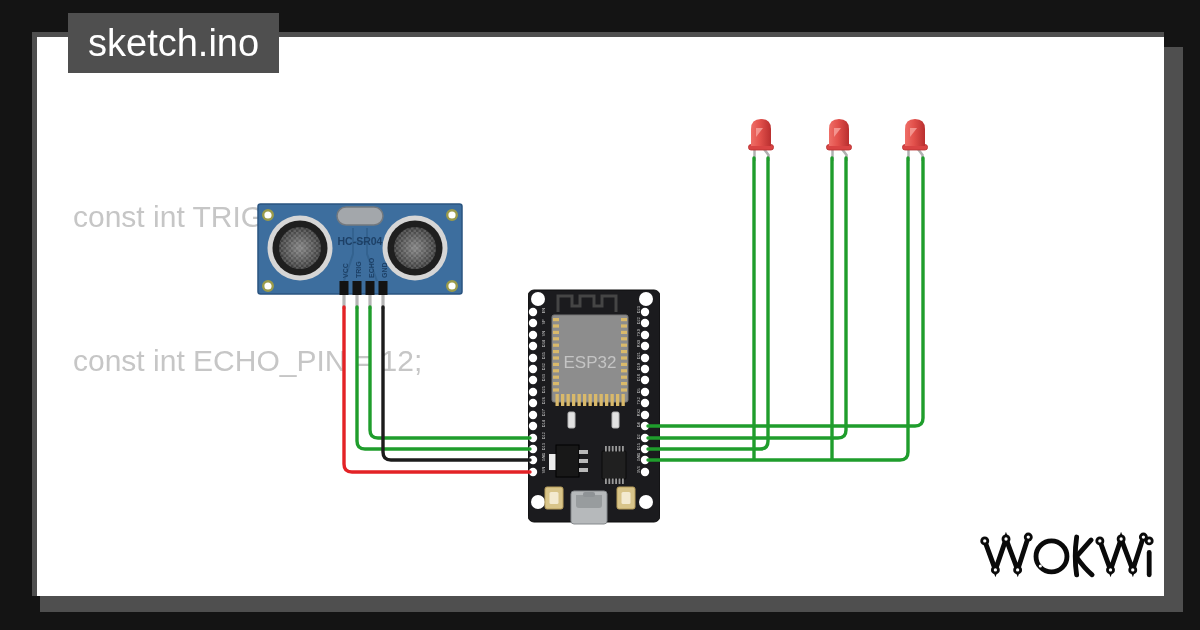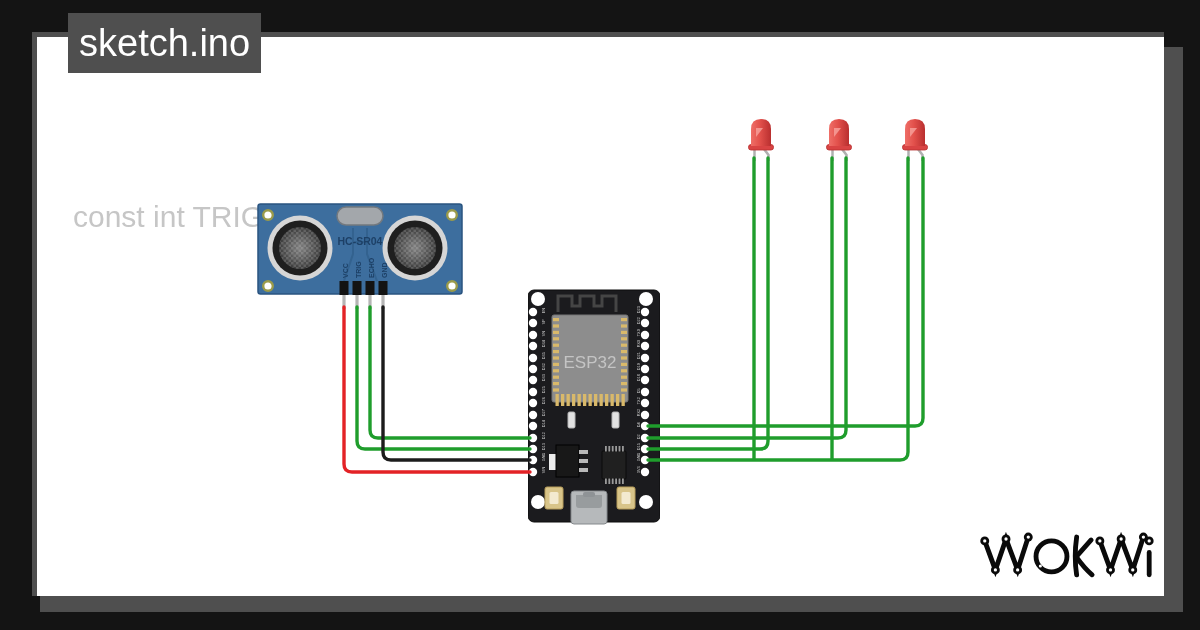--- a/index.html
+++ b/index.html
@@ -4,39 +4,40 @@
 <style>
   html,body{margin:0;padding:0;background:#141414;}
   #stage{position:relative;width:1200px;height:630px;background:#141414;overflow:hidden;
          font-family:"Liberation Sans",sans-serif;}
   #paper{position:absolute;left:32px;top:32px;width:1132px;height:564px;box-sizing:border-box;
          background:#ffffff;border-top:5px solid #4f4f4f;border-left:5px solid #4f4f4f;
          overflow:hidden;z-index:1;}
   .shadow{position:absolute;background:#4f4f4f;z-index:0;}
   #shadow-right{left:1164px;top:47px;width:19px;height:565px;}
   #shadow-bottom{left:40px;top:596px;width:1143px;height:16px;}
-  #title-box{position:absolute;left:68px;top:13px;height:60px;line-height:60px;padding:0 11px;
+  #title-box{position:absolute;left:68px;top:13px;height:60px;line-height:60px;padding:0 20px;
              background:#4f4f4f;color:#ffffff;font-size:38px;z-index:5;white-space:nowrap;}
   #code{position:absolute;left:36px;top:60px;font-size:30px;line-height:48px;color:#c6c6c6;
         white-space:pre;}
   .comp{position:absolute;z-index:3;}
   #wire-layer{position:absolute;left:0;top:0;width:1200px;height:630px;z-index:4;pointer-events:none;}
   #wokwi-logo{position:absolute;left:977px;top:527px;z-index:2;}
 </style>
 </head>
 <body>
 
 <div id="stage">
 
   <div id="shadow-right" class="shadow"></div>
   <div id="shadow-bottom" class="shadow"></div>
 
   <div id="paper">
     <div id="code">
       <div class="code-line">const int TRIG_PIN = 13;</div>
+      <div class="code-line">const int ECHO_PIN = 12;</div>
       
       
       
       
       
       
       
       
     </div>
   </div>

